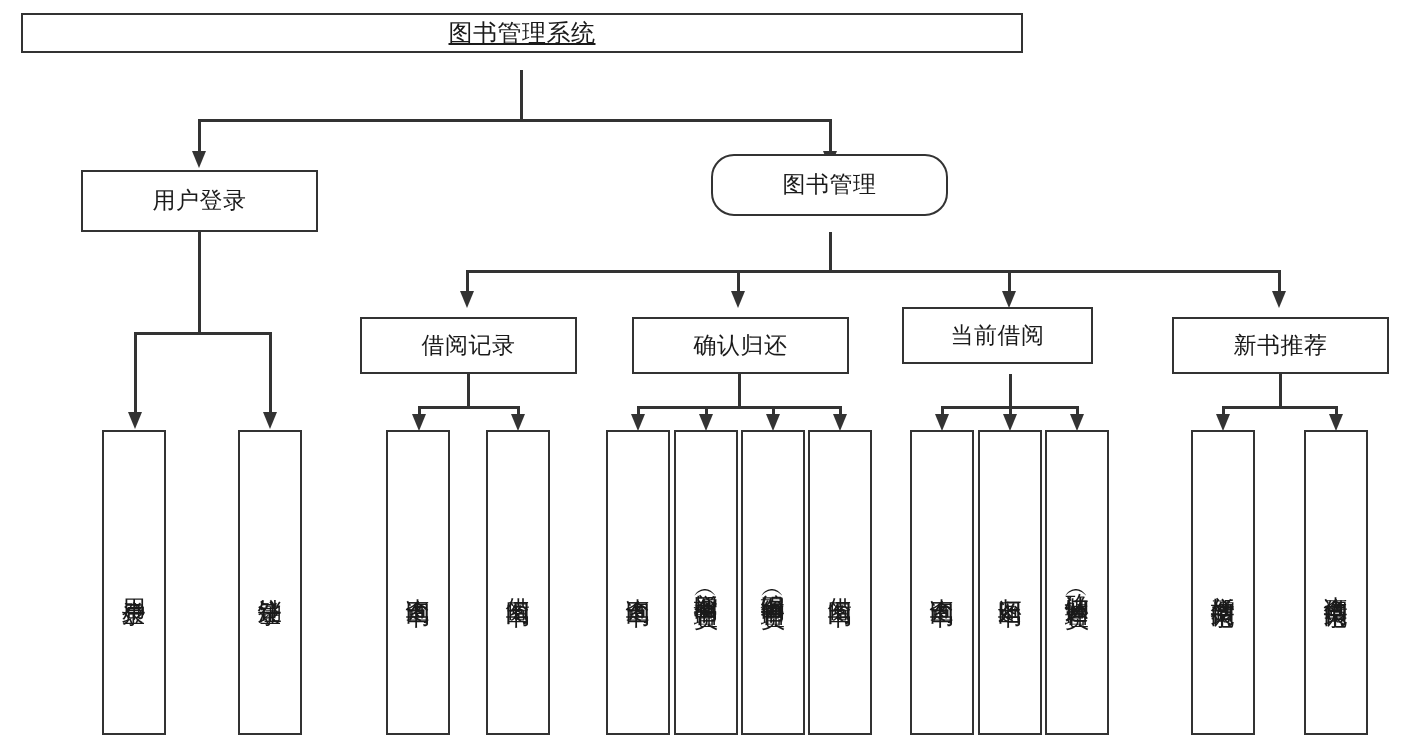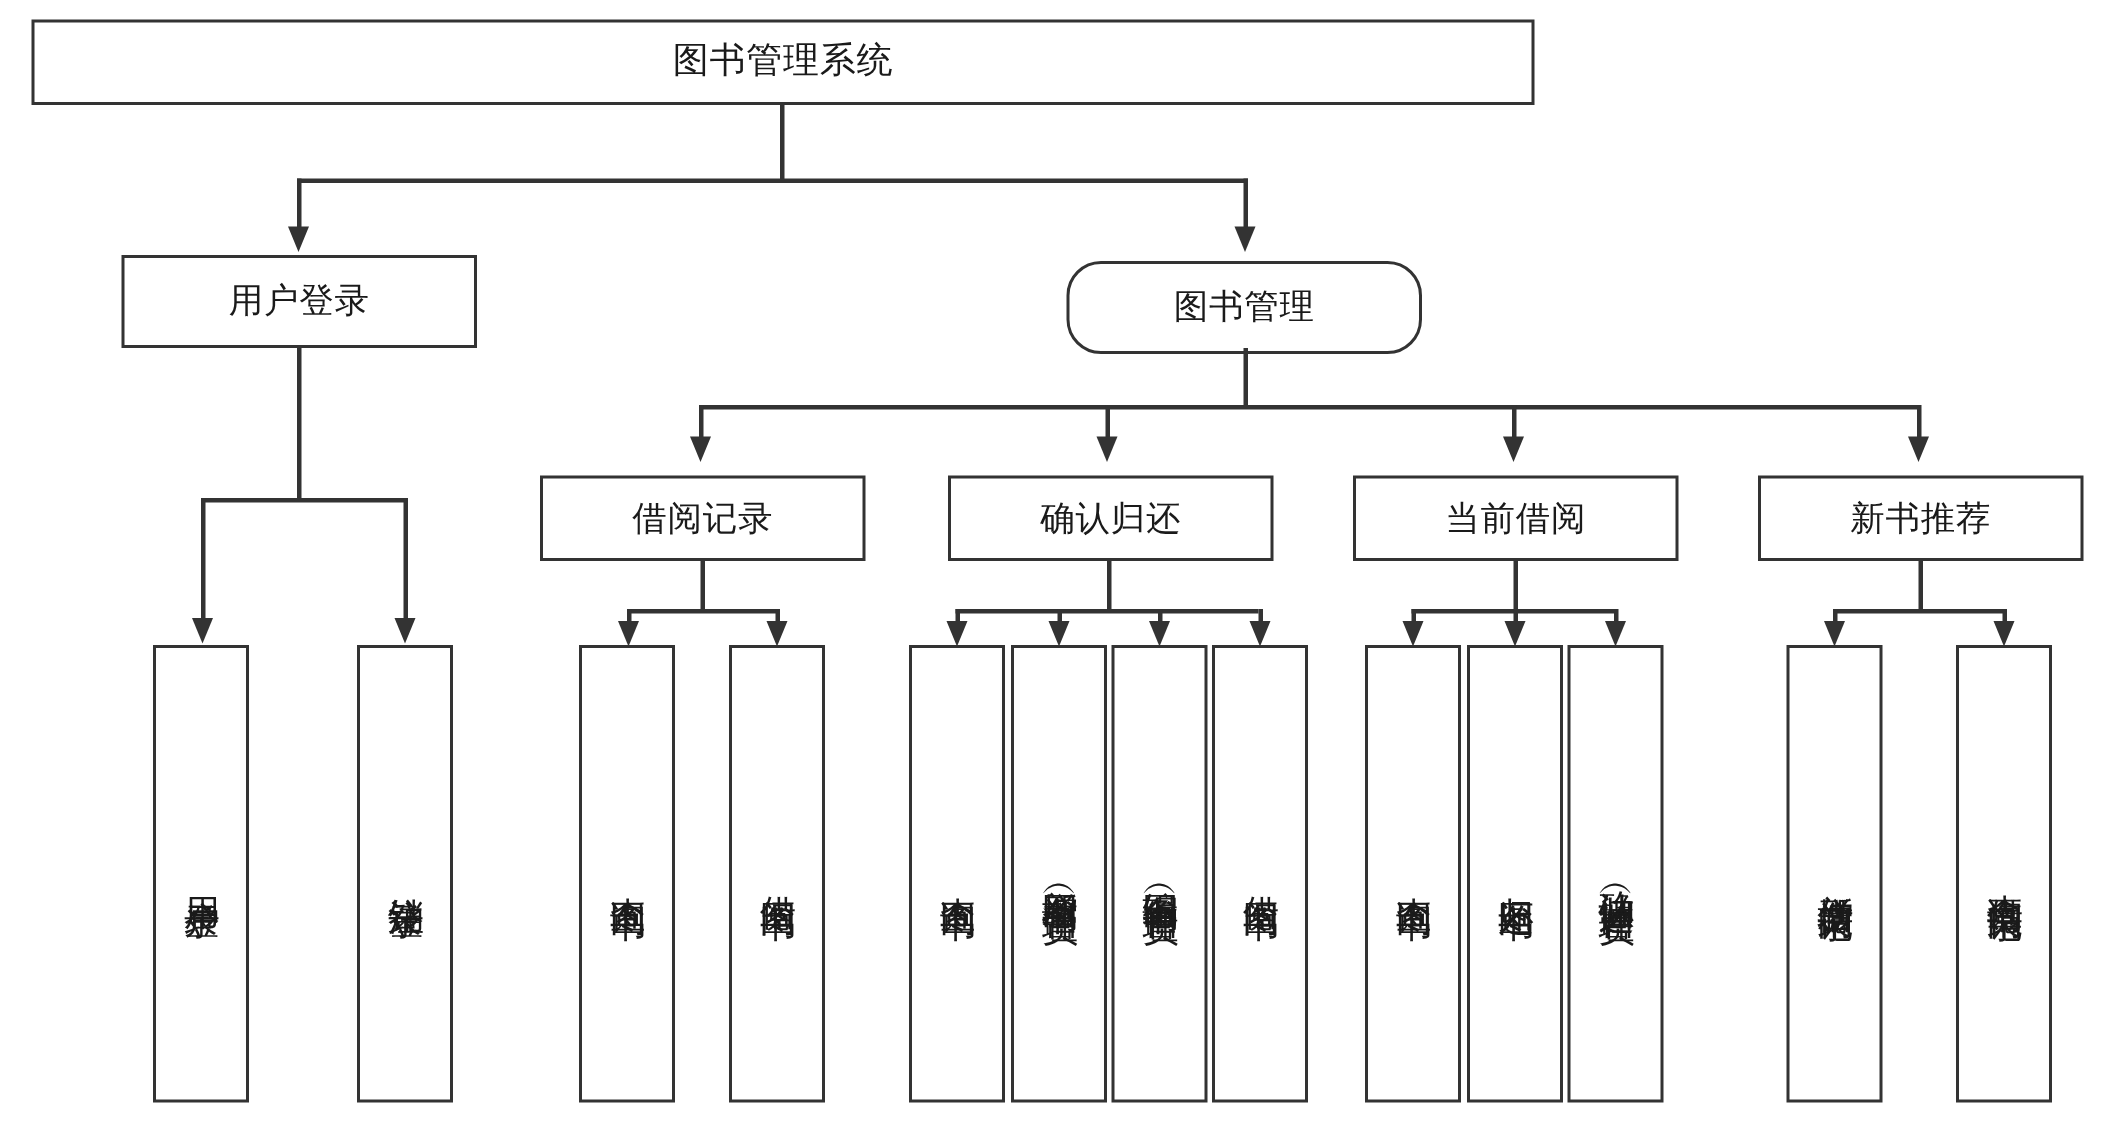--- a/index.html
+++ b/index.html
@@ -80,36 +80,36 @@
     white-space:nowrap;
     user-select:none;
     letter-spacing:0.5px;
   }
 </style>
 </head>
 <body>
 
 <div id="canvas">
 
-  <div class="node horiz root" style="left:21px;top:13px;width:1002px;height:57px;">
+  <div class="node horiz root" style="left:21px;top:13px;width:1002px;height:40px;text-decoration:underline;">
     <span class="label">图书管理系统</span>
   </div>
 
   <div class="vline" style="left:520px;top:70px;height:50px;"></div>
   <div class="hline" style="left:198px;top:119px;width:634px;"></div>
   <div class="vline" style="left:198px;top:119px;height:33px;"></div>
   <div class="arrow" style="left:192px;top:151px;"></div>
   <div class="vline" style="left:829px;top:119px;height:33px;"></div>
   <div class="arrow" style="left:823px;top:151px;"></div>
 
   <div class="node horiz" style="left:81px;top:170px;width:237px;height:62px;">
     <span class="label">用户登录</span>
   </div>
 
-  <div class="node horiz" style="left:711px;top:174px;width:237px;height:62px;border-radius:23px;">
+  <div class="node horiz" style="left:711px;top:154px;width:237px;height:62px;border-radius:23px;">
     <span class="label">图书管理</span>
   </div>
 
   <div class="vline" style="left:198px;top:232px;height:102px;"></div>
   <div class="hline" style="left:134px;top:332px;width:137px;"></div>
   <div class="vline" style="left:134px;top:332px;height:81px;"></div>
   <div class="arrow" style="left:128px;top:412px;"></div>
   <div class="vline" style="left:269px;top:332px;height:81px;"></div>
   <div class="arrow" style="left:263px;top:412px;"></div>
 
@@ -123,21 +123,21 @@
   <div class="arrow" style="left:1002px;top:291px;"></div>
   <div class="vline" style="left:1278px;top:270px;height:22px;"></div>
   <div class="arrow" style="left:1272px;top:291px;"></div>
 
   <div class="node horiz" style="left:360px;top:317px;width:217px;height:57px;">
     <span class="label">借阅记录</span>
   </div>
   <div class="node horiz" style="left:632px;top:317px;width:217px;height:57px;">
     <span class="label">确认归还</span>
   </div>
-  <div class="node horiz" style="left:902px;top:317px;width:217px;height:57px;">
+  <div class="node horiz" style="left:902px;top:307px;width:191px;height:57px;">
     <span class="label">当前借阅</span>
   </div>
   <div class="node horiz" style="left:1172px;top:317px;width:217px;height:57px;">
     <span class="label">新书推荐</span>
   </div>
 
   <div class="vline" style="left:467px;top:374px;height:34px;"></div>
   <div class="hline" style="left:418px;top:406px;width:101px;"></div>
   <div class="vline" style="left:418px;top:406px;height:10px;"></div>
   <div class="arrow" style="left:412px;top:414px;"></div>

